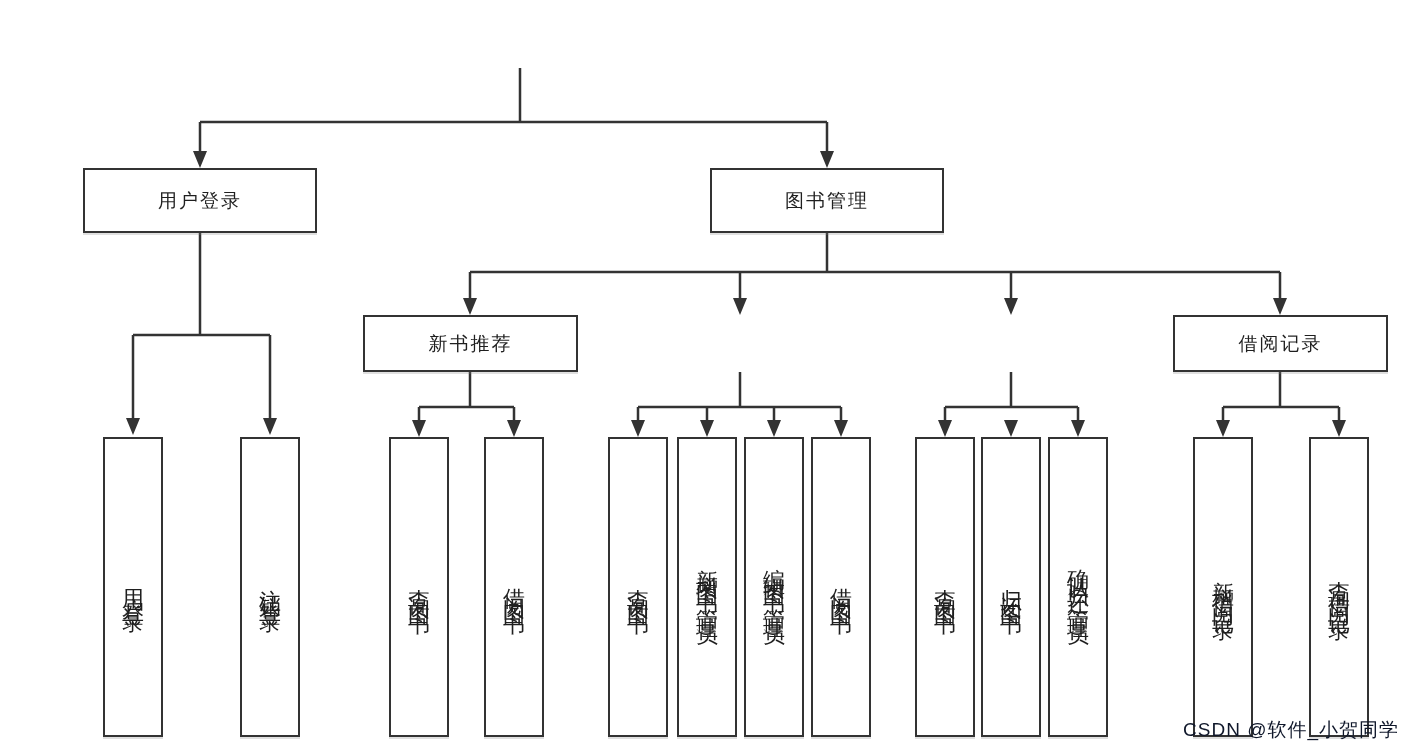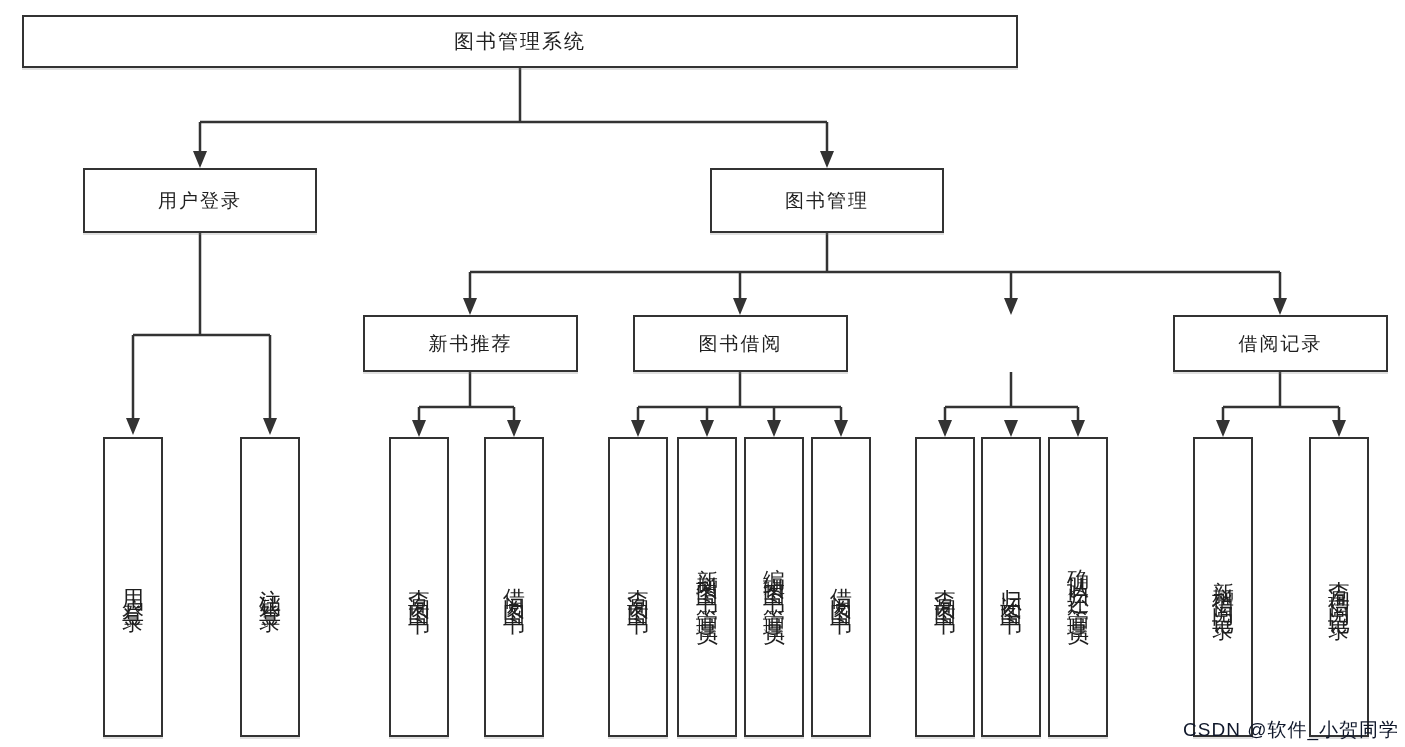--- a/index.html
+++ b/index.html
@@ -76,27 +76,25 @@
       M463 298 L477 298 L470 315 Z  M733 298 L747 298 L740 315 Z
       M1004 298 L1018 298 L1011 315 Z  M1273 298 L1287 298 L1280 315 Z
       M412 420 L426 420 L419 437 Z  M507 420 L521 420 L514 437 Z
       M631 420 L645 420 L638 437 Z  M700 420 L714 420 L707 437 Z
       M767 420 L781 420 L774 437 Z  M834 420 L848 420 L841 437 Z
       M938 420 L952 420 L945 437 Z  M1004 420 L1018 420 L1011 437 Z
       M1071 420 L1085 420 L1078 437 Z  M1216 420 L1230 420 L1223 437 Z
       M1332 420 L1346 420 L1339 437 Z"></path>
   </svg>
 
-  <div class="node h root" style="left:22px; top:15px; width:996px; height:53px">图书管理系统</div>
 
   <div class="node h" style="left:83px; top:168px; width:234px; height:65px">用户登录</div>
   <div class="node h" style="left:363px; top:315px; width:215px; height:57px">新书推荐</div>
 
   <div class="node h" style="left:710px; top:168px; width:234px; height:65px">图书管理</div>
-  <div class="node h" style="left:633px; top:315px; width:215px; height:57px">图书借阅</div>
   <div class="node h" style="left:1173px; top:315px; width:215px; height:57px">借阅记录</div>
 
   <div class="node v" style="left:103px; top:437px; width:60px; height:300px">用户登录</div>
   <div class="node v" style="left:240px; top:437px; width:60px; height:300px">注销登录</div>
 
   <div class="node v" style="left:389px; top:437px; width:60px; height:300px">查询图书</div>
   <div class="node v" style="left:484px; top:437px; width:60px; height:300px">借阅图书</div>
 
   <div class="node v" style="left:608px; top:437px; width:60px; height:300px">查询图书</div>
   <div class="node v" style="left:677px; top:437px; width:60px; height:300px">新增图书（管理员）</div>

